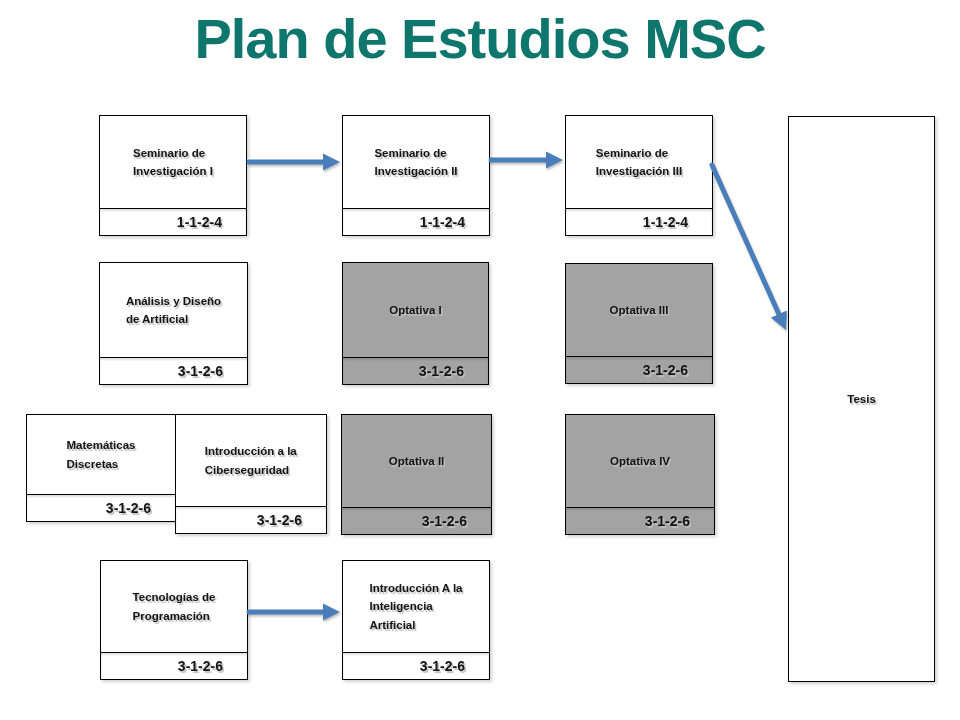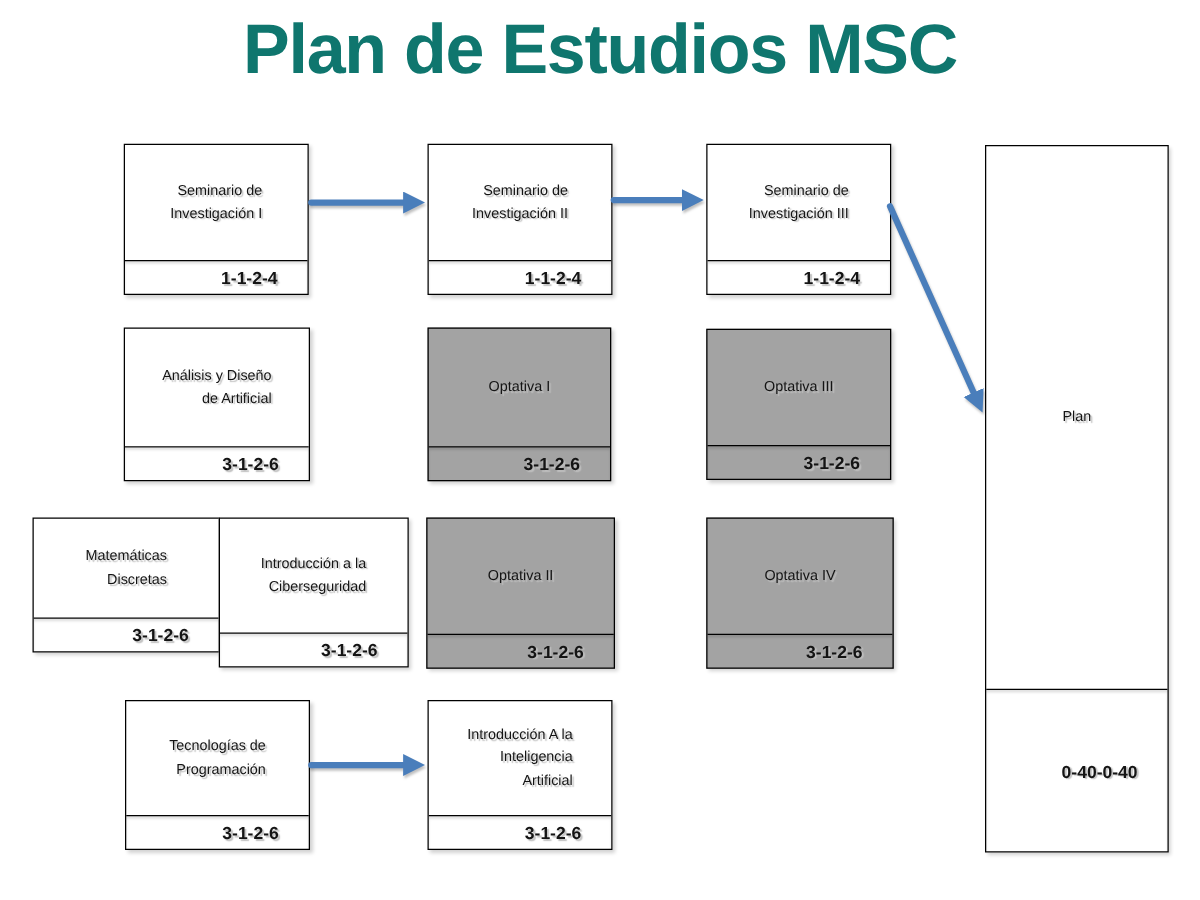--- a/index.html
+++ b/index.html
@@ -34,23 +34,23 @@
     display: flex;
     flex-direction: column;
     box-shadow: 2px 2px 3px rgba(0,0,0,0.18);
   }
   .box.elective { background: #a3a3a3; }
   .box-title {
     flex: 1;
     display: flex;
     align-items: center;
     justify-content: center;
-    text-align: right;
+    text-align: left;
     white-space: pre-line;
-    font-weight: normal;
+    font-weight: bold;
     font-size: 11.5px;
     line-height: 1.6;
     padding: 0 6px;
     color: #141414;
     text-shadow: 1.5px 1.5px 1px #bfbfbf;
   }
   .box-credits {
     height: 26px;
     border-top: 1.8px solid #000000;
     box-shadow: inset 0 2px 2px rgba(0,0,0,0.12);
@@ -142,22 +142,21 @@
   </div>
 
   <div class="box" style="left:342px;top:560px;width:148px;height:120px">
     <div class="box-title">Introducción A la
 Inteligencia
 Artificial</div>
     <div class="box-credits">3-1-2-6</div>
   </div>
 
   <div class="box tesis" style="left:788px;top:116px;width:147px;height:566px">
-    <div class="box-title">Plan</div>
-    <div class="box-credits">0-40-0-40</div>
+    <div class="box-title">Tesis</div>
   </div>
 
   <svg class="arrows" width="960" height="720" viewBox="0 0 960 720">
     <defs>
       <marker id="ah" viewBox="0 0 3.6 3.6" markerWidth="3.6" markerHeight="3.6" refX="0.3" refY="1.75" orient="auto">
         <path d="M0,0 L3.5,1.75 L0,3.5 Z" fill="#4a7ebb"></path>
       </marker>
     </defs>
     <g class="arrow-group" stroke="#4a7ebb" stroke-width="5" stroke-linecap="round" fill="none">
       <line x1="249" y1="162" x2="324" y2="162" marker-end="url(#ah)"></line>

